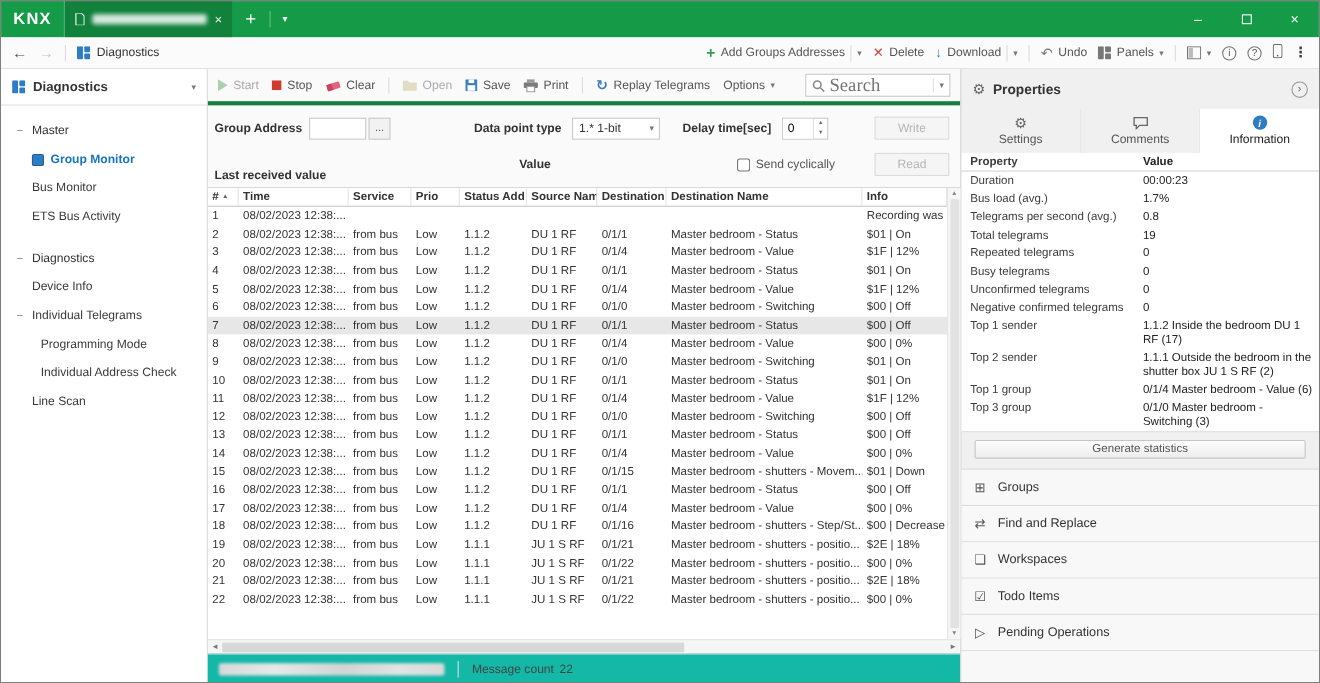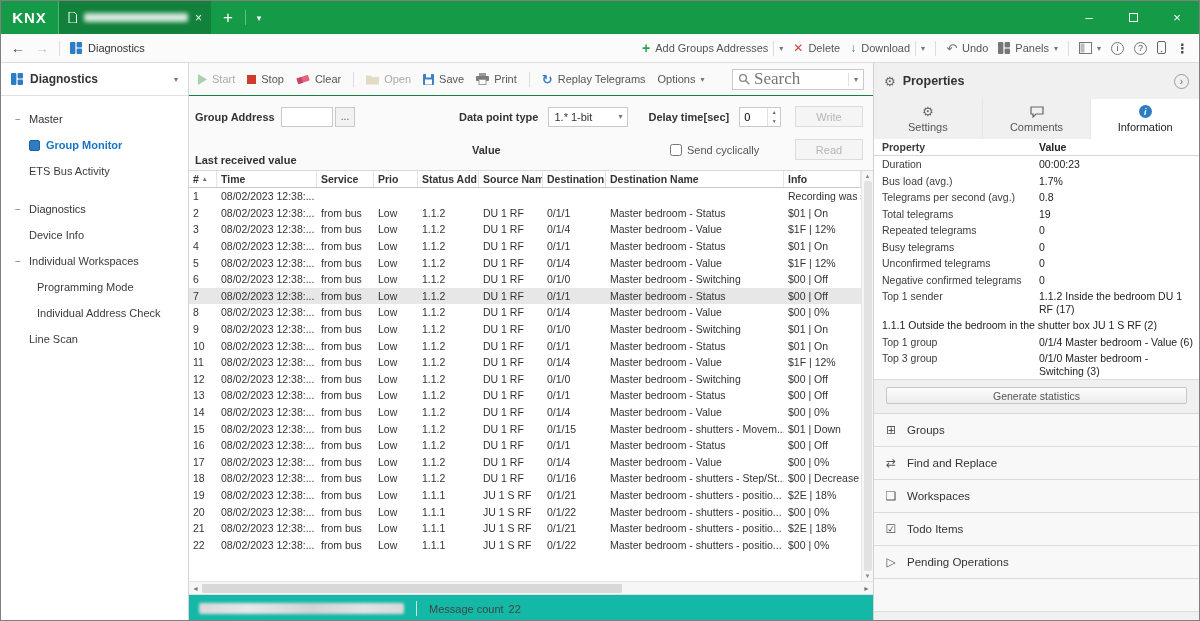--- a/index.html
+++ b/index.html
@@ -55,42 +55,42 @@
   .sicon { display:none; width:11px; height:11px; background:#2E7CC3; border-radius:2px;
            border:1px solid #245F96; flex-shrink:0; }
   .srow.gm .sicon { display:inline-block; }
   .srow.sel .slabel { color:#1775C4; font-weight:bold; }
   .srow.section { margin-top:12px; color:#333; }
   .stree > .srow:first-child { margin-top:0; }
   .srow.child { padding-left:20px; }
 
   
   .main { flex:1; min-width:0; display:flex; flex-direction:column; background:#fff; }
-  .mtoolbar { height:33px; background:#FAFAFA; border-bottom:1px solid #15803d; display:flex;
+  .mtoolbar { height:33px; background:#FAFAFA; border-bottom:4px solid #15803d; display:flex;
               align-items:center; padding:0 9px; gap:12px; color:#555; flex-shrink:0; }
   .tbtn { display:flex; align-items:center; gap:5px; white-space:nowrap; }
   .tbtn.disabled { color:#ABABAB; }
   .tbtn.disabled svg { opacity:.5; }
   .replay-glyph { color:#3A7CC4; font-size:13px; font-weight:bold; line-height:1; }
   .searchbox { margin-left:auto; width:132px; height:21px; border:1px solid #C9C9C9; background:#fff;
                display:flex; align-items:center; padding:0 5px; gap:4px; }
   .searchbox input { border:none; outline:none; flex:1; min-width:0; font-size:17px; color:#333;
                      font-family:Liberation Serif, serif; background:transparent; }
   .sb-caret { border-left:1px solid #E0E0E0; padding-left:5px; height:13px; display:flex; align-items:center; }
 
   
   .mform { height:75px; background:#FAFAFA; border-bottom:1px solid #D9D9D9; padding:9px 0 0 6px;
            display:flex; flex-direction:column; gap:10px; flex-shrink:0; }
   .frow { display:flex; align-items:center; height:23px; }
   .flabel { font-weight:bold; color:#333; white-space:nowrap; }
   .ga-label { width:86px; }
   .ga-input { width:52px; height:20px; border:1px solid #C9C9C9; background:#fff; font:inherit; padding:0 3px; }
   .dots-btn { width:20px; height:20px; border:1px solid #C9C9C9; background:#F2F2F2; font-size:10px;
               display:flex; align-items:center; justify-content:center; color:#555; margin-left:2px; }
-  .dpt-label { margin-left:104px;text-align:right; }
+  .dpt-label { margin-left:76px;text-align:right; }
   .dropdown { margin-left:10px; width:80px; height:20px; border:1px solid #C9C9C9; background:#fff;
               display:flex; align-items:center; justify-content:space-between; padding:0 5px; }
   .delay-label { margin-left:20px; }
   .spinner { margin-left:10px; width:42px; height:20px; border:1px solid #C9C9C9; background:#fff; display:flex; }
   .spinner input { flex:1; min-width:0; border:none; outline:none; font:inherit; padding:0 4px; }
   .spin-arrows { width:13px; border-left:1px solid #E0E0E0; display:flex; flex-direction:column; }
   .spin-arrows span { flex:1; font-size:5px; color:#666; display:flex; align-items:center; justify-content:center; }
   .formbtn { margin-left:auto; margin-right:10px; width:68px; height:21px; border:1px solid #DCDCDC;
              background:#F5F5F5; color:#B5B5B5; display:flex; align-items:center; justify-content:center; }
   .lrv-label { width:277px;margin-top:20px; }
@@ -265,43 +265,48 @@
 
             <span class="slabel">Master</span>
           </div>
 
           <div class="srow leaf sel gm">
             <span class="stoggle"></span>
             <span class="sicon"></span>
             <span class="slabel">Group Monitor</span>
           </div>
 
-
           <div class="srow leaf">
             <span class="stoggle"></span>
 
+            <span class="slabel">Bus Monitor</span>
+          </div>
+
+          <div class="srow leaf">
+            <span class="stoggle"></span>
+
             <span class="slabel">ETS Bus Activity</span>
           </div>
 
           <div class="srow section">
             <span class="stoggle">−</span>
 
             <span class="slabel">Diagnostics</span>
           </div>
 
           <div class="srow leaf">
             <span class="stoggle"></span>
 
             <span class="slabel">Device Info</span>
           </div>
 
           <div class="srow leaf parent">
             <span class="stoggle">−</span>
 
-            <span class="slabel">Individual Workspaces</span>
+            <span class="slabel">Individual Telegrams</span>
           </div>
 
           <div class="srow leaf child">
             <span class="stoggle"></span>
 
             <span class="slabel">Programming Mode</span>
           </div>
 
           <div class="srow leaf child">
             <span class="stoggle"></span>
@@ -789,20 +794,21 @@
               <span class="pkey">Negative confirmed telegrams</span>
               <span class="pval">0</span>
             </div>
 
             <div class="prow">
               <span class="pkey">Top 1 sender</span>
               <span class="pval">1.1.2 Inside the bedroom DU 1 RF (17)</span>
             </div>
 
             <div class="prow">
+              <span class="pkey">Top 2 sender</span>
               <span class="pval">1.1.1 Outside the bedroom in the shutter box JU 1 S RF (2)</span>
             </div>
 
             <div class="prow">
               <span class="pkey">Top 1 group</span>
               <span class="pval">0/1/4 Master bedroom - Value (6)</span>
             </div>
 
 
             <div class="prow">

